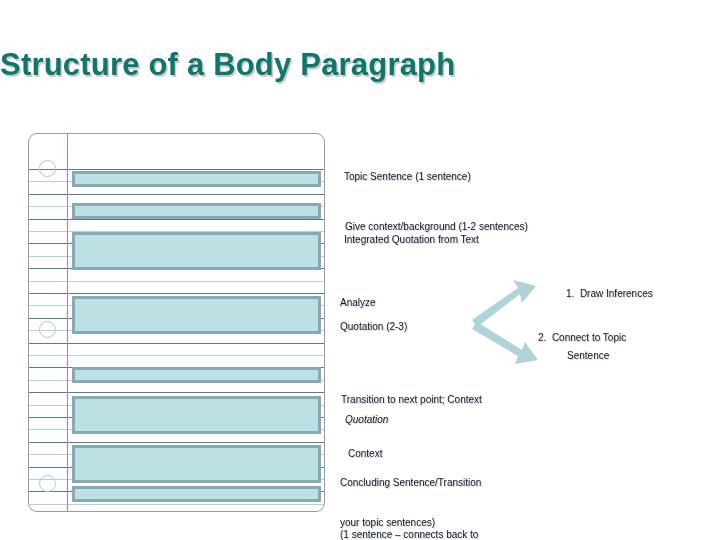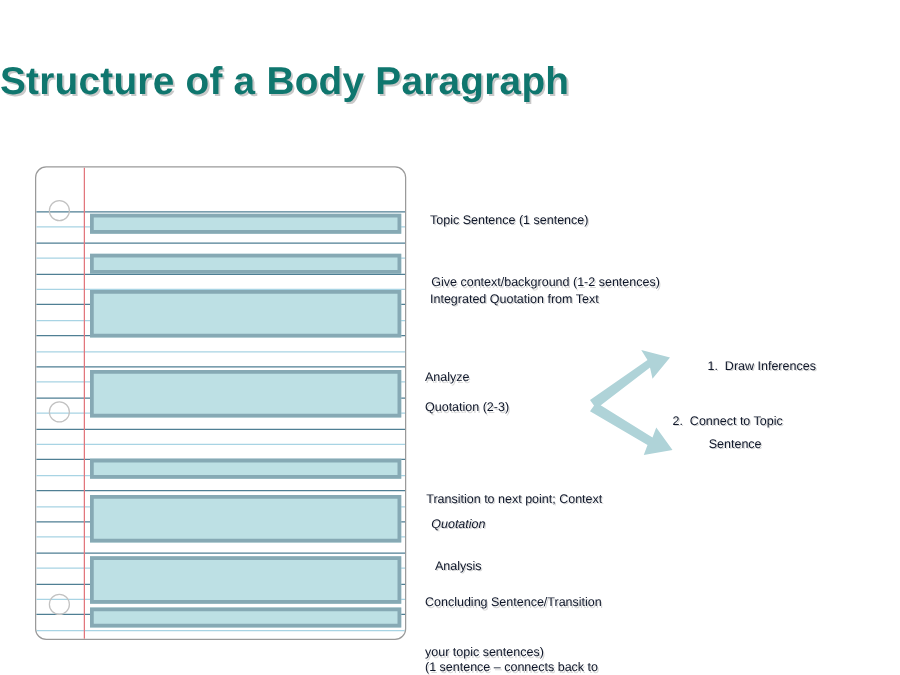--- a/index.html
+++ b/index.html
@@ -166,21 +166,21 @@
 <div class="note" style="left:566px; top:285px;">1.  Draw Inferences</div>
 
 <div class="note" style="left:538px; top:329px;">2.  Connect to Topic</div>
 
 <div class="note" style="left:567px; top:347px;">Sentence</div>
 
 <div class="note" style="left:341px; top:375px;margin-top:16px;">Transition to next point; Context</div>
 
 <div class="note" style="left:345px; top:411px;font-style:italic;">Quotation</div>
 
-<div class="note" style="left:348px; top:445px;">Analysis</div>
+<div class="note" style="left:348px; top:445px;">Context</div>
 
 <div class="note" style="left:340px; top:474px;">Concluding Sentence/Transition</div>
 
 <div class="note" style="left:340px; top:494px;margin-top:32px;">(1 sentence – connects back to</div>
 
 <div class="note" style="left:340px; top:514px;">your topic sentences)</div>
 
 <svg id="arrows" viewBox="0 0 120 95">
   <g>
     <path d="M 2 48 L 48 16 L 43 8 L 66 14 L 52 31 L 50 22 L 7 55 Z" fill="#afd3d8"></path>

